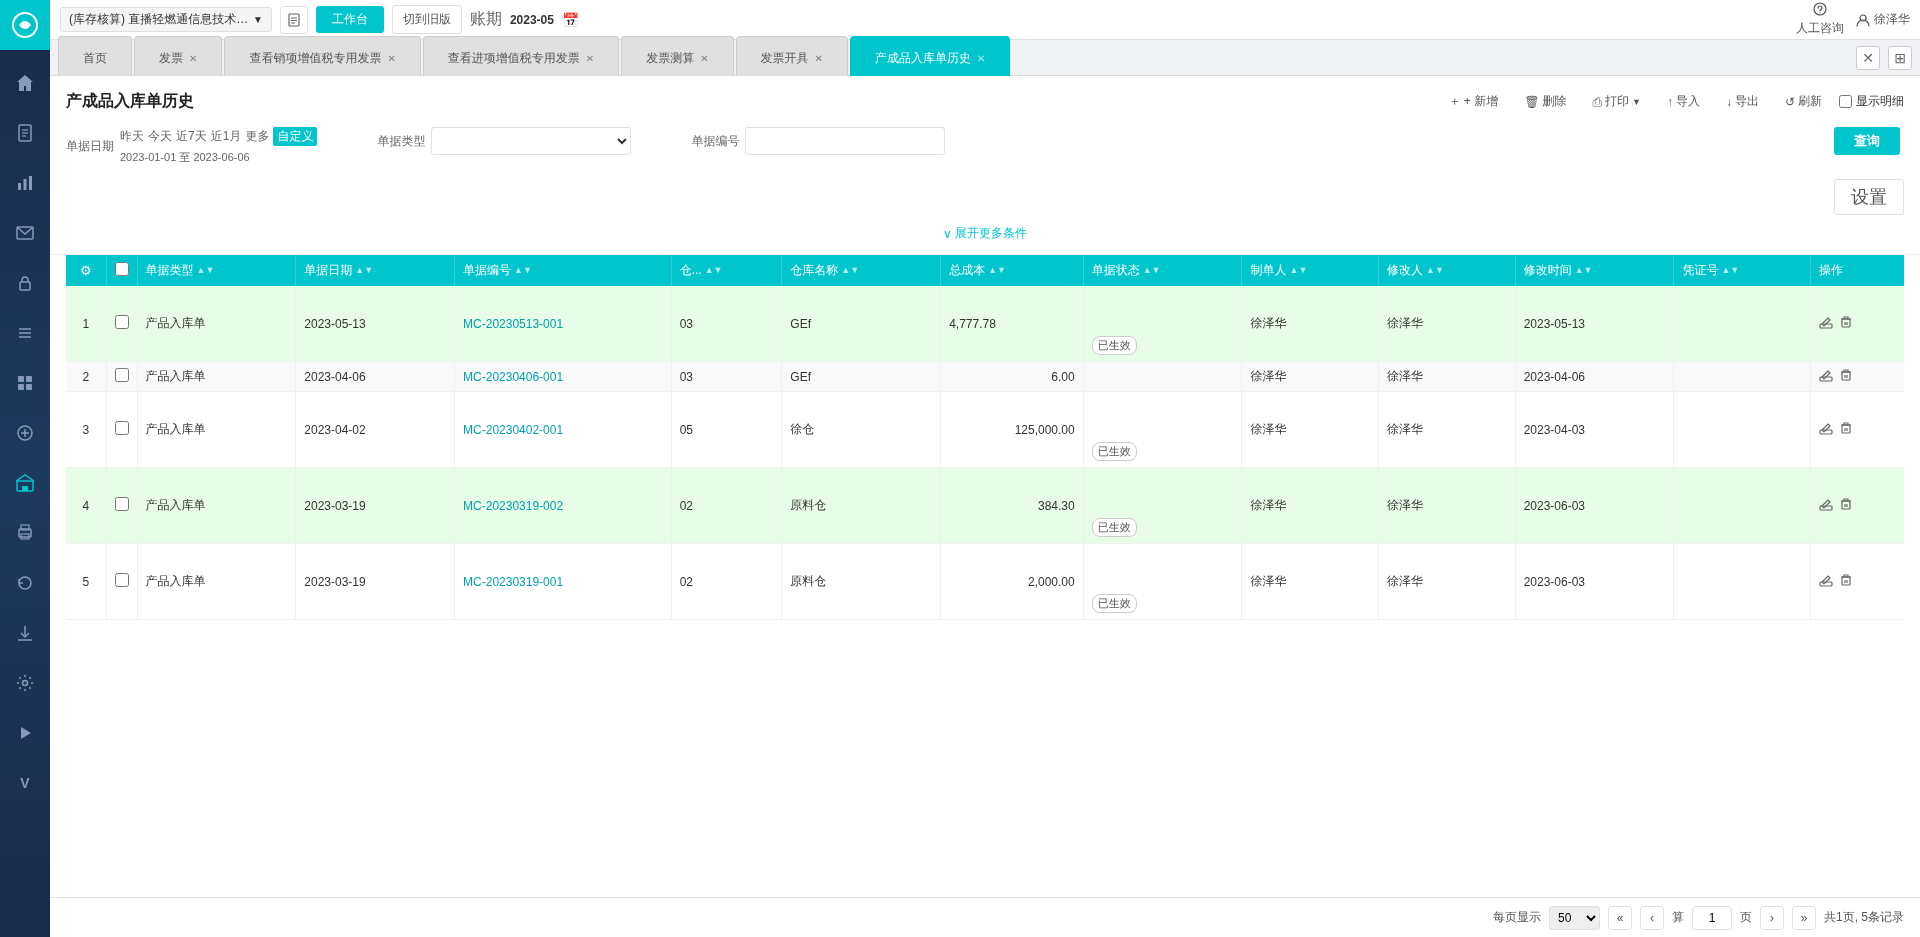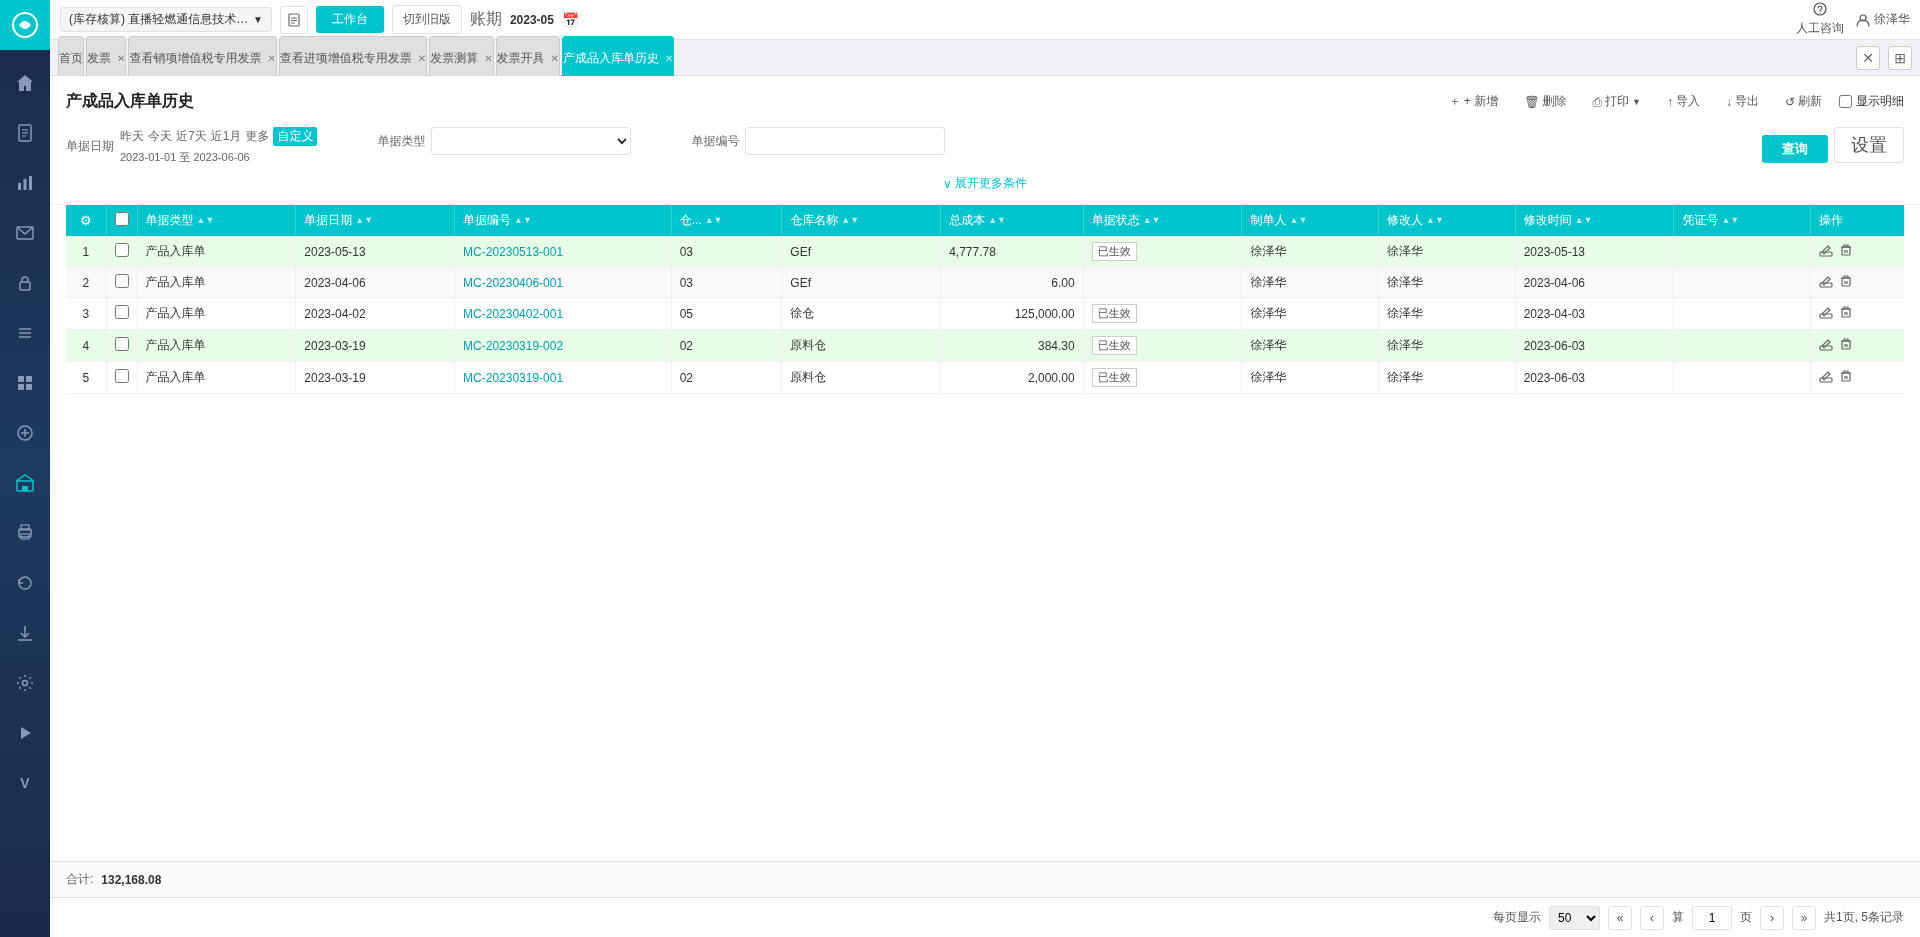--- a/index.html
+++ b/index.html
@@ -25,21 +25,21 @@
     .company-selector span { overflow: hidden; text-overflow: ellipsis; white-space: nowrap; max-width: 180px; }
     .doc-icon { width: 28px; height: 28px; border: 1px solid #e0e0e0; border-radius: 3px; display: flex; align-items: center; justify-content: center; cursor: pointer; color: #666; }
     .workbench-btn { background: #00c5cd; color: #fff; border: none; border-radius: 3px; padding: 5px 16px; cursor: pointer; font-size: 12px; }
     .switch-btn { background: #fff; border: 1px solid #e0e0e0; border-radius: 3px; padding: 5px 10px; cursor: pointer; font-size: 12px; color: #555; }
     .top-bar-right { margin-left: auto; display: flex; align-items: center; gap: 12px; }
     .user-service { display: flex; align-items: center; gap: 4px; color: #555; cursor: pointer; flex-direction: column; }
     .user-avatar { display: flex; align-items: center; gap: 4px; color: #555; cursor: pointer; }
 
     
     .tab-bar { height: 36px; background: #f0f2f5; display: flex; align-items: center; padding: 0 8px; gap: 2px; border-bottom: 1px solid #ddd; }
-    .tab-item { height: 44px; padding: 0 0; border-radius: 4px 4px 0 0; display: flex; align-items: center; gap: 6px; cursor: pointer; font-size: 12px; color: #555; background: #e0e0e0; border: 1px solid #ccc; border-bottom: none; }
+    .tab-item { height: 44px; padding: 0 24px; border-radius: 4px 4px 0 0; display: flex; align-items: center; gap: 6px; cursor: pointer; font-size: 12px; color: #555; background: #e0e0e0; border: 1px solid #ccc; border-bottom: none; }
     .tab-item.active { background: #00c5cd; color: #fff; border-color: #00c5cd; }
     .tab-item .close-btn { font-size: 10px; color: inherit; opacity: 0.7; cursor: pointer; }
     .tab-item.active .close-btn { color: #fff; }
     .tab-win-btns { margin-left: auto; display: flex; align-items: center; gap: 8px; }
     .tab-win-btn { width: 24px; height: 24px; display: flex; align-items: center; justify-content: center; cursor: pointer; color: #666; border: 1px solid #ccc; border-radius: 3px; background: #fff; font-size: 14px; }
 
     
     .page-content { flex: 1; background: #fff; overflow: auto; padding: 0; display: flex; flex-direction: column; }
 
     
@@ -56,34 +56,34 @@
     .filter-date-links { display: flex; align-items: center; gap: 4px; }
     .filter-date-link { color: #666; font-size: 12px; cursor: pointer; }
     .filter-date-link.active { color: #fff; background: #00c5cd; border-radius: 2px; padding: 1px 4px; }
     .filter-date-range { color: #666; font-size: 11px; margin-top: 2px; }
     .filter-date-col { display: flex; flex-direction: column; gap: 2px; }
     .filter-select { height: 28px; border: 1px solid #e0e0e0; border-radius: 3px; padding: 0 8px; font-size: 12px; color: #333; min-width: 200px; background: #fff; }
     .filter-input { height: 28px; border: 1px solid #e0e0e0; border-radius: 3px; padding: 0 8px; font-size: 12px; color: #333; min-width: 200px; }
     .filter-expand { display: flex; align-items: center; gap: 3px; color: #00c5cd; font-size: 12px; cursor: pointer; }
     .search-btn { background: #00c5cd; color: #fff; border: none; border-radius: 3px; padding: 5px 20px; cursor: pointer; font-size: 13px; font-weight: bold; }
     .set-btn { background: #fff; border: 1px solid #e0e0e0; border-radius: 3px; padding: 5px 16px; cursor: pointer; font-size: 18px; color: #555; }
-    .filter-right { display: flex; align-items: flex-end; gap: 6px; margin-left: auto; }
+    .filter-right { display: flex; flex-direction: column; align-items: flex-start; gap: 24px; margin-left: auto; }
 
     
     .table-wrapper { flex: 1; overflow: auto; padding: 0 16px; }
     table { width: 100%; border-collapse: collapse; font-size: 12px; }
     thead tr { background: #00c5cd; color: #fff; }
     thead th { padding: 7px 8px; text-align: left; font-weight: normal; border-right: 1px solid rgba(255,255,255,0.2); white-space: nowrap; }
     thead th:last-child { border-right: none; }
     tbody tr { background: #fff; }
     tbody tr:nth-child(even) { background: #f9f9f9; }
     tbody tr.highlighted { background: #e8fde8; }
     tbody td { padding: 6px 8px; border-bottom: 1px solid #f0f0f0; border-right: 1px solid #f0f0f0; white-space: nowrap; }
     tbody td:last-child { border-right: none; }
-    .status-badge { display: inline-block; border: 1px solid #ccc; border-radius: 0; padding: 1px 5px; font-size: 11px; color: #555; background: #fff; }
+    .status-badge { display: inline-block; border: 1px solid #ccc; border-radius: 8px; padding: 1px 5px; font-size: 11px; color: #555; background: #fff; margin-top: 44px; }
     .link-text { color: #00a0b0; cursor: pointer; }
     .action-icons { display: flex; align-items: center; gap: 6px; }
     .action-icon { color: #666; cursor: pointer; font-size: 14px; }
     .col-num { width: 40px; text-align: center; }
     .col-checkbox { width: 30px; text-align: center; }
     .col-settings { width: 30px; text-align: center; }
     .th-sort { display: flex; align-items: center; gap: 3px; cursor: pointer; }
     .sort-icon { font-size: 9px; opacity: 0.7; display: flex; flex-direction: column; line-height: 1; }
 
     
@@ -630,24 +630,20 @@
                         <line x1="8" y1="7" x2="8" y2="10" stroke="currentColor" stroke-width="1.2"></line>
                       </svg>
           </span>
         </div>
       </td>
     </tr>
             </tbody>
         </table>
       </div>
 
-      <div class="summary-bar">
-        <span class="summary-label">合计:</span>
-        <span class="summary-value">132,168.08</span>
-      </div>
 
       <div class="pagination-bar">
         <span>每页显示</span>
         <select class="page-size-select">
           <option>50</option>
           <option>100</option>
           <option>200</option>
         </select>
         <button class="page-btn">«</button>
         <button class="page-btn">‹</button>

